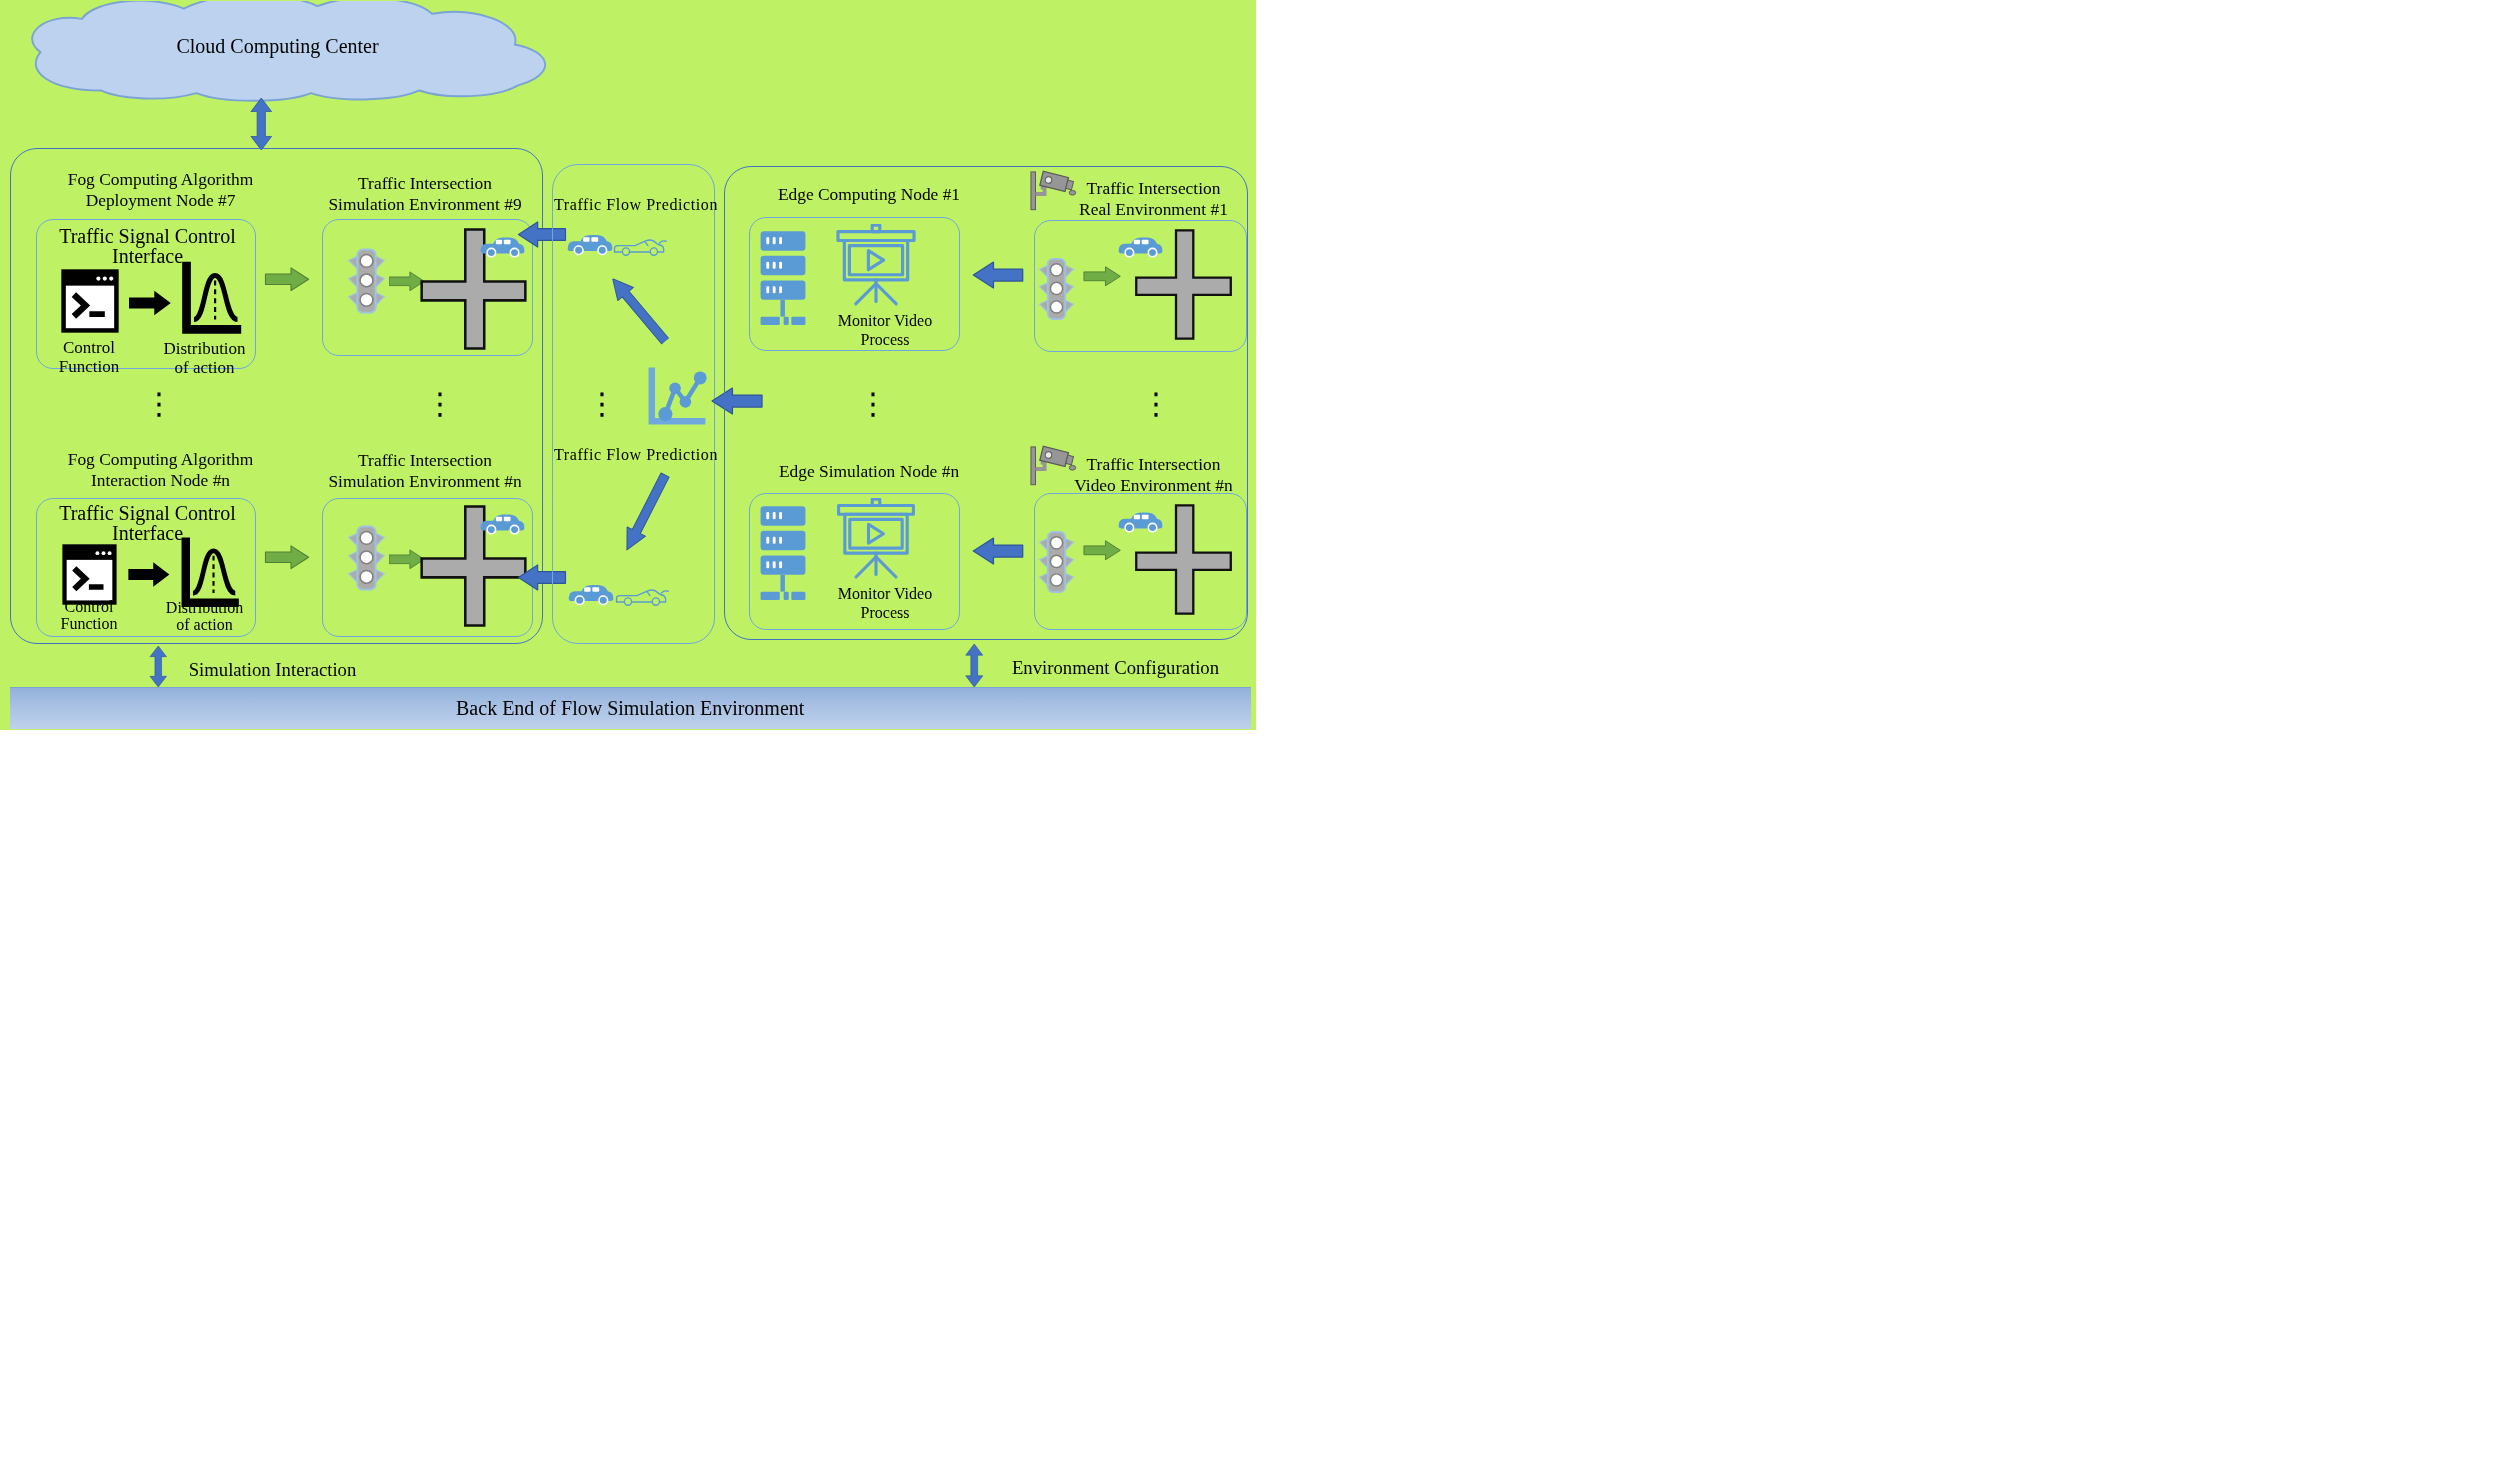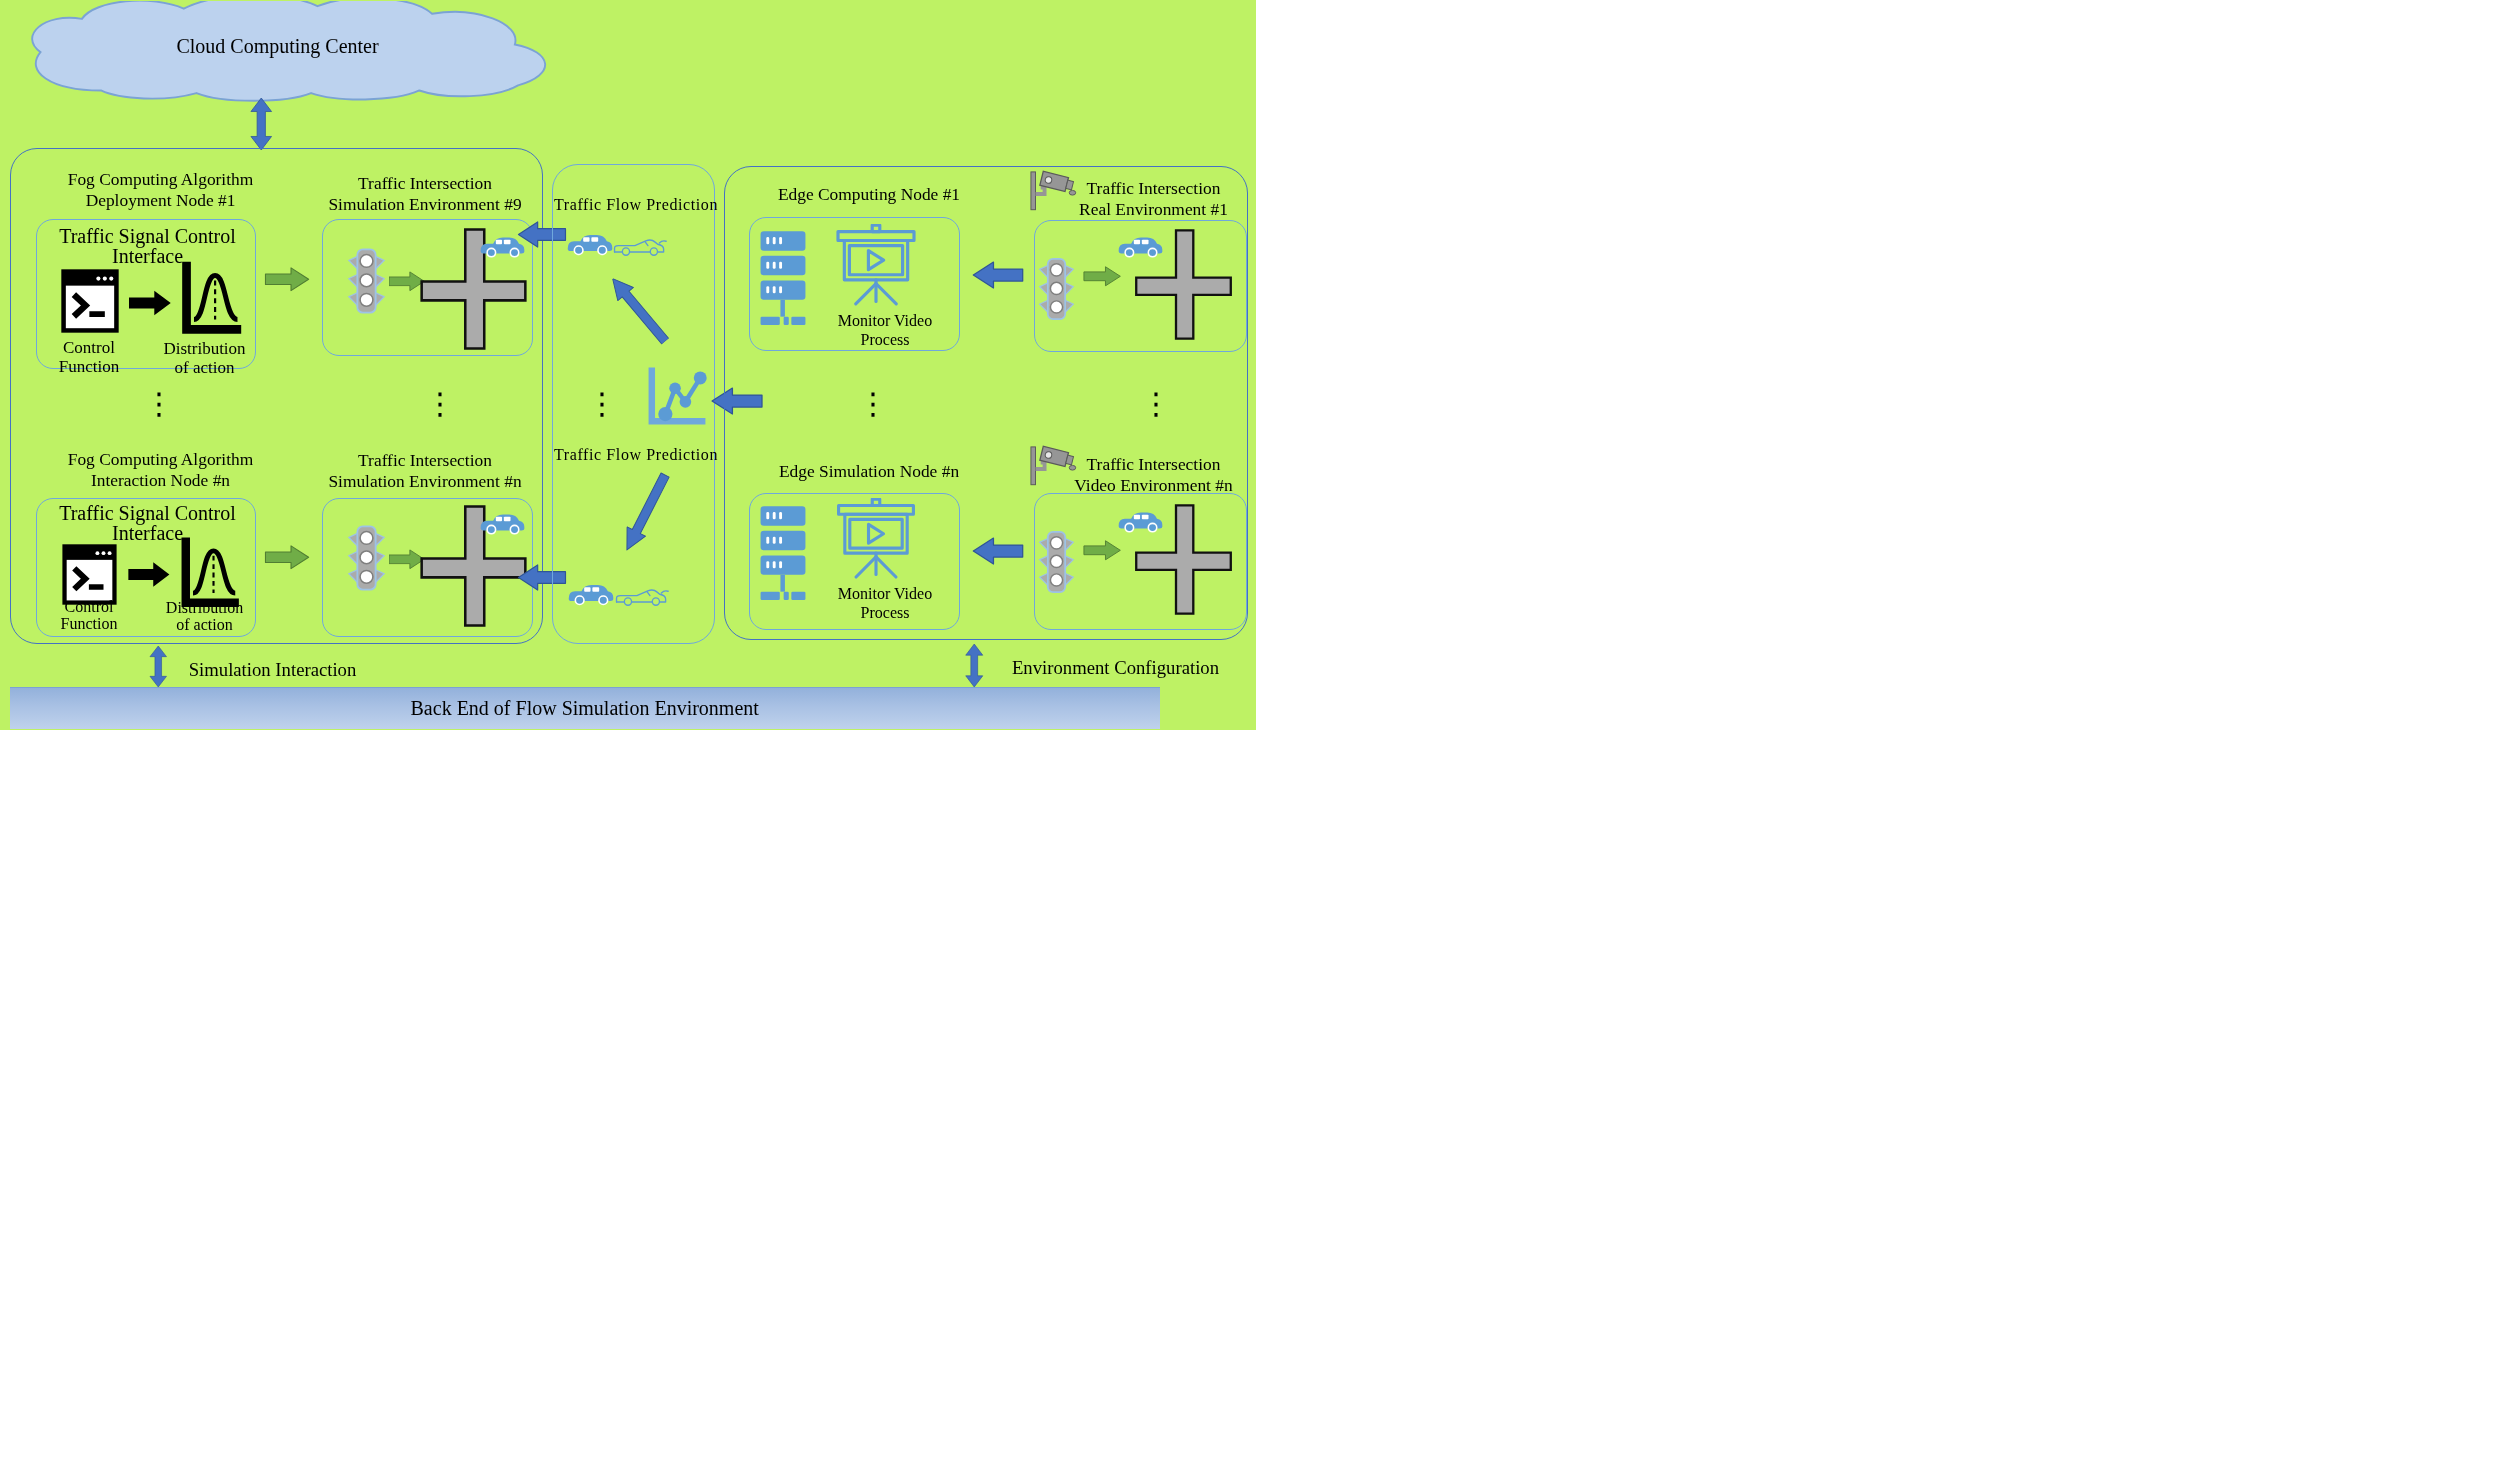--- a/index.html
+++ b/index.html
@@ -8,21 +8,21 @@
   .abs{position:absolute;}
   .zone{position:absolute;border:1.9px solid #4472C4;border-radius:27px;background:transparent;}
   .box{position:absolute;border:1.9px solid #6FA8DC;border-radius:17px;background:transparent;}
   .t{position:absolute;text-align:center;color:#000;}
   .big{font-size:17.4px;line-height:21px;}
   .med{font-size:20px;line-height:20px;}
   .lbl{font-size:17px;line-height:18.7px;}
   .tfp{font-size:16px;white-space:nowrap;letter-spacing:0.6px;}
   .bar-label{font-size:20px;line-height:41px;}
   .dots{position:absolute;font-size:30px;line-height:34px;text-align:center;color:#000;}
-  .bar{position:absolute;left:9.7px;top:687px;width:1150px;height:41px;
+  .bar{position:absolute;left:9.7px;top:687px;width:1241px;height:41px;
        background:linear-gradient(180deg,#93B1DB 0%,#A9C1E4 45%,#BFD2EC 100%);
        border-top:1.3px solid #7BA3D4;text-align:center;}
 </style>
 </head>
 <body>
 
 <svg width="0" height="0" style="position:absolute" aria-hidden="true">
   <defs>
     <symbol id="sym-green-arrow" viewBox="0 0 100 56">
       <polygon points="0,16 58,16 58,2 98,28 58,54 58,40 0,40" fill="#70AD47" stroke="#507E32" stroke-width="2.5" stroke-linejoin="round"></polygon>
@@ -155,21 +155,21 @@
     </svg>
   <div class="t" style="left:97px;top:35px;width:361px;font-size:20px;">Cloud Computing Center</div>
   <svg class="abs" style="left:249px;top:98px;width:24.5px;height:52px" preserveAspectRatio="none" viewBox="0 0 38 80" width="24.5" height="52">
       <use href="#sym-vdouble"></use>
     </svg>
 
   <div class="zone" style="left:9.7px;top:148px;width:531px;height:494px;"></div>
 
   <div class="t big" style="left:35px;top:169px;width:251px;">
     <div>Fog Computing Algorithm</div>
-    <div>Deployment Node #1</div>
+    <div>Deployment Node #7</div>
   </div>
   <div class="box" style="left:36px;top:219px;width:218px;height:148px;"></div>
   <div class="t med" style="left:43px;top:226px;width:209px;">
     <div>Traffic Signal Control</div>
     <div>Interface</div>
   </div>
   <svg class="abs" style="left:61px;top:269px;width:58px;height:64px" preserveAspectRatio="none" viewBox="0 0 90 100" width="58" height="64">
       <use href="#sym-terminal"></use>
     </svg>
   <svg class="abs" style="left:129px;top:289px;width:43px;height:28px" preserveAspectRatio="none" viewBox="0 0 66 44" width="43" height="28">

